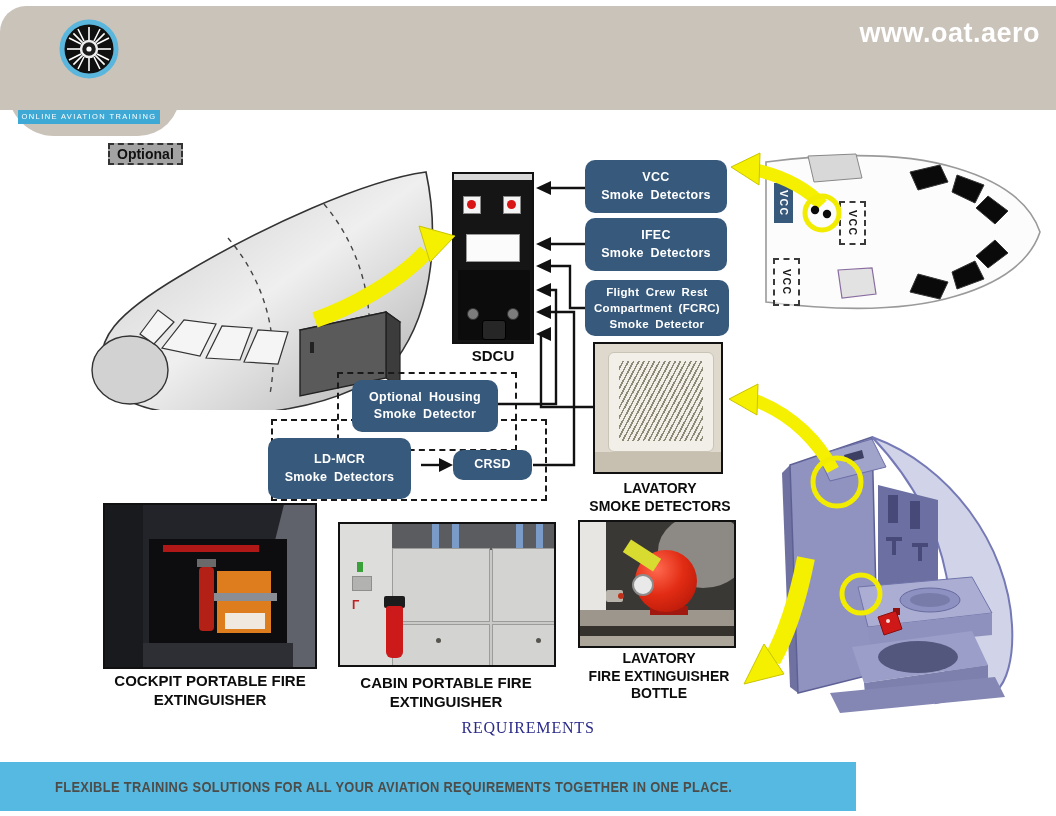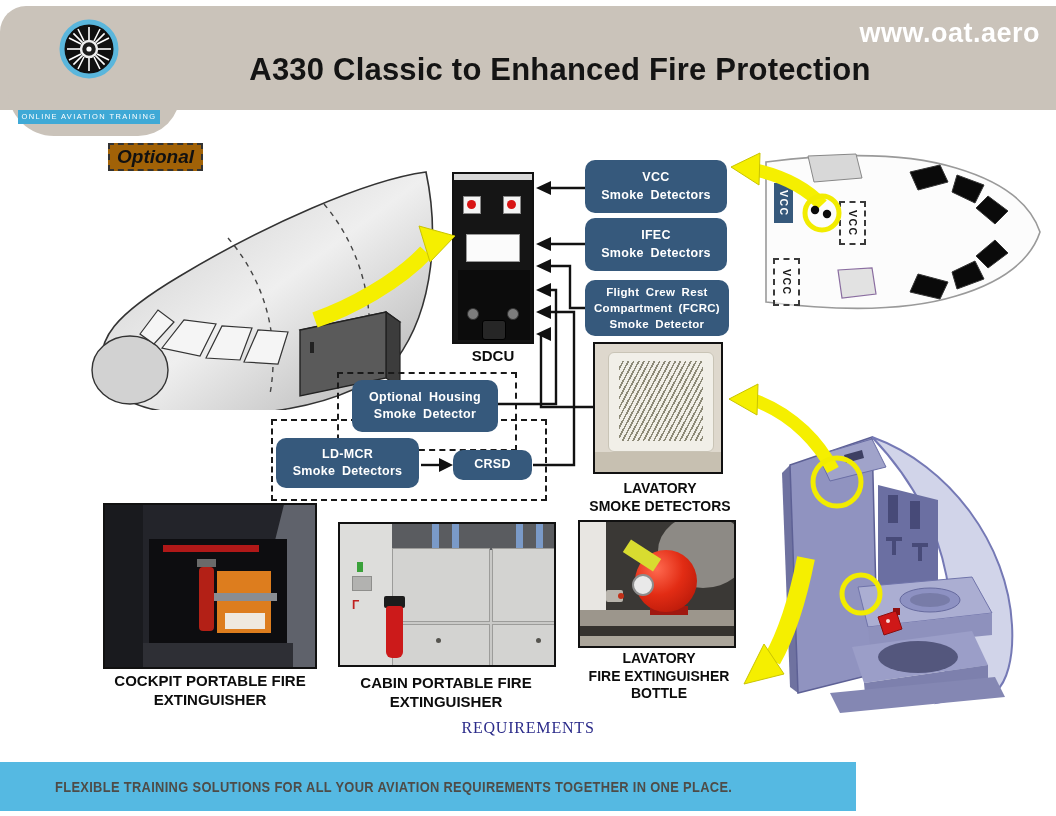--- a/index.html
+++ b/index.html
@@ -22,22 +22,22 @@
         line-height:14px;}
   
   .bluebox{position:absolute;background:#36597c;color:#ffffff;border-radius:10px;display:flex;
         align-items:center;justify-content:center;text-align:center;font-weight:bold;
         font-size:12.5px;line-height:1.4;white-space:pre-line;word-spacing:3px;
         letter-spacing:.3px;z-index:10;}
   .caption{position:absolute;text-align:center;font-weight:bold;color:#0c0c0c;
         white-space:pre-line;z-index:12;line-height:1.25;}
   .photo{position:absolute;border:2px solid #111;box-sizing:border-box;overflow:hidden;z-index:6;}
   .dashedbox{position:absolute;border:2.5px dashed #1a1a1a;z-index:4;}
-  .optional{position:absolute;left:108px;top:143px;border:2px dashed #333;background:#a16207;
-        padding:1px 7px;font-weight:bold;font-size:19px;color:#111;z-index:8;font-style:italic;}
+  .optional{position:absolute;left:108px;top:143px;border:2px dashed #333;background:#a3a3a3;
+        padding:1px 7px;font-weight:bold;font-size:14px;color:#111;z-index:8;}
   .vcc-solid{position:absolute;background:#36597c;color:#fff;font-weight:bold;font-size:10.5px;
         writing-mode:vertical-rl;text-align:center;letter-spacing:1.5px;z-index:14;
         display:flex;align-items:center;justify-content:center;}
   .vcc-dash{position:absolute;border:2px dashed #3a3a3a;color:#151515;font-weight:bold;
         font-size:10.5px;writing-mode:vertical-rl;text-align:center;letter-spacing:1.5px;
         z-index:14;display:flex;align-items:center;justify-content:center;
         background:rgba(255,255,255,.55);}
   .overlay{position:absolute;left:0;top:0;z-index:30;pointer-events:none;}
   .artsvg{position:absolute;z-index:3;}
   .navlink{position:absolute;left:428px;top:719px;width:200px;text-align:center;
@@ -121,21 +121,20 @@
   .multi13{font-size:13.5px;} .multi15{font-size:15px;}
 </style>
 </head>
 <body>
 
 <div id="slide">
 
   <div class="band"></div>
   <div class="logo-blob"></div>
   <div class="website">www.oat.aero</div>
-  <div class="title">A330 Classic to Enhanced Fire Protection</div>
 
   <svg class="artsvg" style="left:58px;top:18px;z-index:5;" width="62" height="62" viewBox="0 0 62 62">
     <circle cx="31" cy="31" r="27" fill="#101010" stroke="#5ab6dc" stroke-width="5"></circle>
     <g stroke="#ffffff" stroke-width="1.6">
       <line x1="31" y1="9" x2="31" y2="22"></line>
         <line x1="31" y1="40" x2="31" y2="53"></line>
       <line x1="9" y1="31" x2="22" y2="31"></line>
         <line x1="40" y1="31" x2="53" y2="31"></line>
       <line x1="15.4" y1="15.4" x2="24.6" y2="24.6"></line>
         <line x1="37.4" y1="37.4" x2="46.6" y2="46.6"></line>
@@ -221,21 +220,21 @@
 
   <div class="bluebox" style="left:585px;top:160px;width:142px;height:53px;">VCC
 Smoke Detectors</div>
   <div class="bluebox" style="left:585px;top:218px;width:142px;height:53px;">IFEC
 Smoke Detectors</div>
   <div class="bluebox" style="left:585px;top:280px;width:144px;height:56px;font-size:11.5px;">Flight Crew Rest
 Compartment (FCRC)
 Smoke Detector</div>
   <div class="bluebox" style="left:352px;top:380px;width:146px;height:52px;">Optional Housing
 Smoke Detector</div>
-  <div class="bluebox" style="left:276px;top:438px;width:143px;height:50px;">LD-MCR
+  <div class="bluebox" style="left:268px;top:438px;width:143px;height:61px;">LD-MCR
 Smoke Detectors</div>
   <div class="bluebox" style="left:453px;top:450px;width:79px;height:30px;">CRSD</div>
 
   <div class="photo vent">
     <div class="panel">
       <div class="slats"></div>
     </div>
     <div class="shadow"></div>
   </div>
   <div class="caption multi13" style="left:575px;top:480px;width:170px;font-size:14px;">LAVATORY

